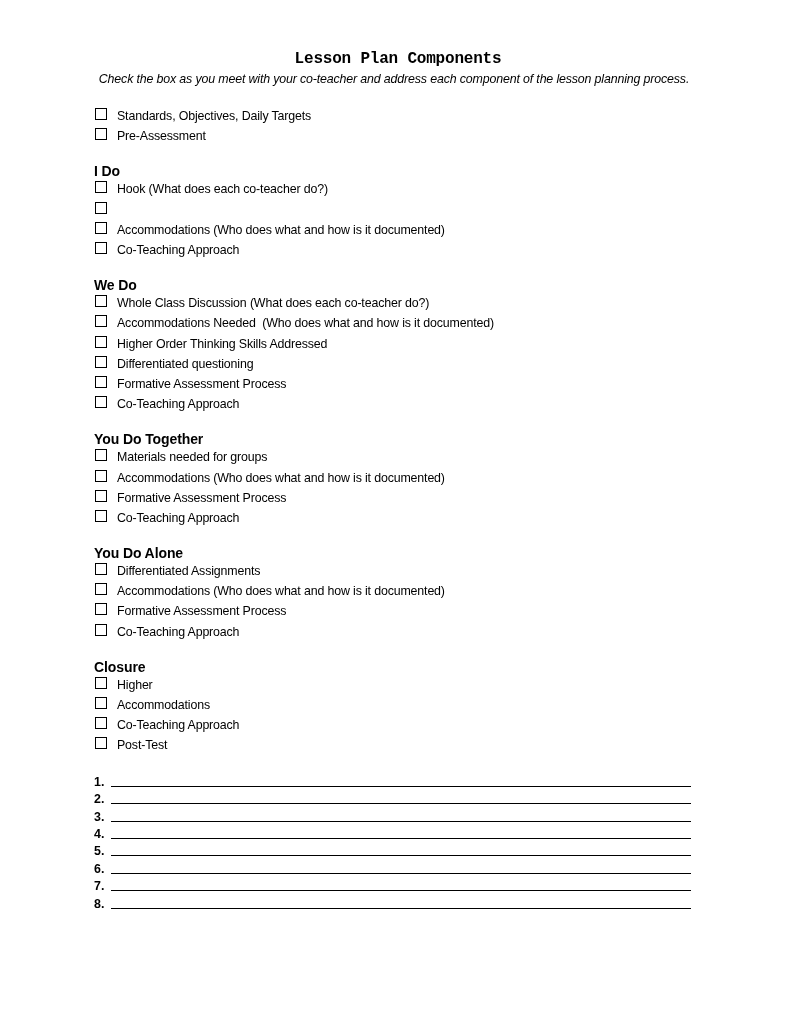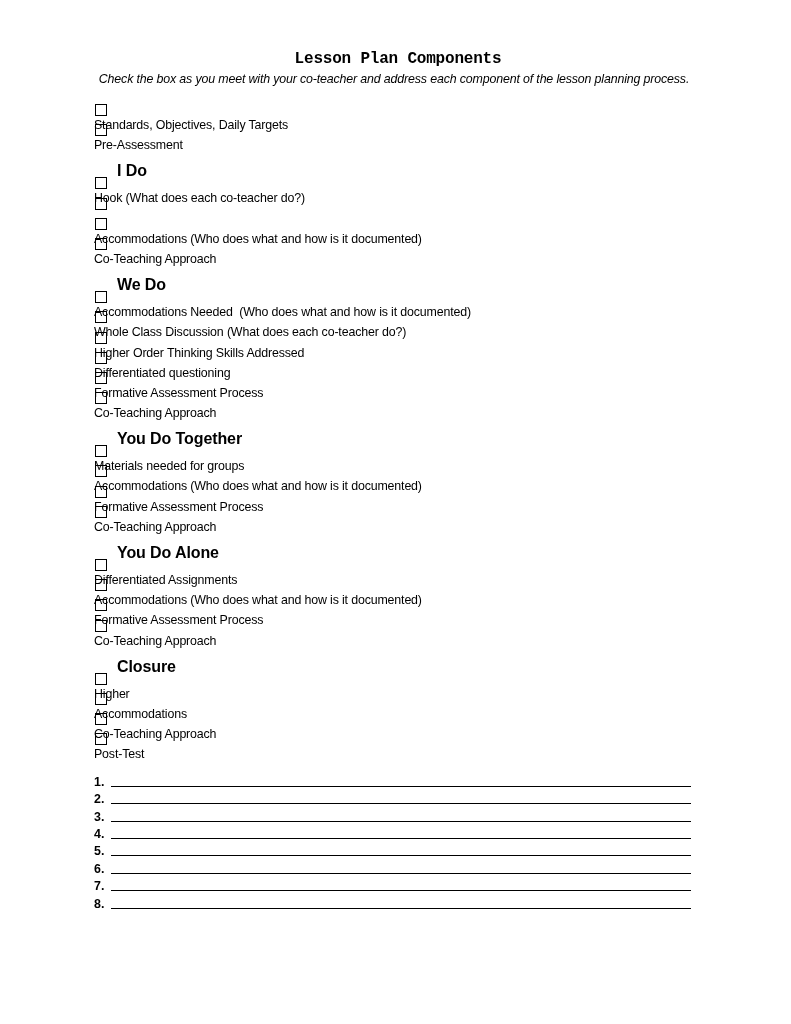--- a/index.html
+++ b/index.html
@@ -5,24 +5,24 @@
   html, body { margin: 0; padding: 0; background: #ffffff; }
   body { width: 791px; height: 1024px; position: relative; overflow: hidden;
          font-family: "Liberation Sans", "DejaVu Sans", sans-serif; color: #000; }
   .page { position: absolute; left: 94px; top: 48px; width: 600px; }
   .title { text-align: center; font-weight: bold; font-size: 16px; line-height: 22px;
            margin: 0; padding-left: 8px; letter-spacing: -0.2px; font-family: Liberation Mono, monospace; }
   .intro { font-style: italic; font-size: 12.4px; line-height: 18px; margin: 0;
            letter-spacing: -0.15px; text-align: center; }
   .section { margin-top: 16px; }
   .section.first { margin-top: 18px; }
-  .section-title { font-weight: bold; font-size: 16px; line-height: 18px;
-                   height: 17px; letter-spacing: -0.1px; margin-left: 23px; }
-  .item { display: flex; align-items: flex-start; height: 20.2px; font-size: 12.4px;
-          letter-spacing: -0.15px; flex-direction: column; }
+  .section-title { font-weight: bold; font-size: 14px; line-height: 18px;
+                   height: 17px; letter-spacing: -0.1px; }
+  .item { display: flex; align-items: center; height: 20.2px; font-size: 12.4px;
+          letter-spacing: -0.15px; }
   .cb { width: 10px; height: 10px; border: 1.6px solid #000; margin-left: 1px;
         margin-right: 10px; flex: 0 0 auto; position: relative; top: -2px; }
   .tasks { margin-top: 16px; }
   .task { display: flex; align-items: flex-end; height: 17.4px; font-size: 12.4px;
           font-weight: bold; }
   .task-num { width: 17px; }
   .task-line { width: 580px; border-bottom: 1px solid #000; height: 12px;
                margin-bottom: 2px; }
 </style>
 </head>
@@ -59,25 +59,25 @@
     <div class="item">
       <span class="cb"></span>
       <span>Co-Teaching Approach</span>
     </div>
   </div>
 
   <div class="section">
     <div class="section-title">We Do</div>
     <div class="item">
       <span class="cb"></span>
-      <span style="white-space:pre">Accommodations Needed  (Who does what and how is it documented)</span>
+      <span>Whole Class Discussion (What does each co-teacher do?)</span>
     </div>
     <div class="item">
       <span class="cb"></span>
-      <span>Whole Class Discussion (What does each co-teacher do?)</span>
+      <span style="white-space:pre">Accommodations Needed  (Who does what and how is it documented)</span>
     </div>
     <div class="item">
       <span class="cb"></span>
       <span>Higher Order Thinking Skills Addressed</span>
     </div>
     <div class="item">
       <span class="cb"></span>
       <span>Differentiated questioning</span>
     </div>
     <div class="item">

